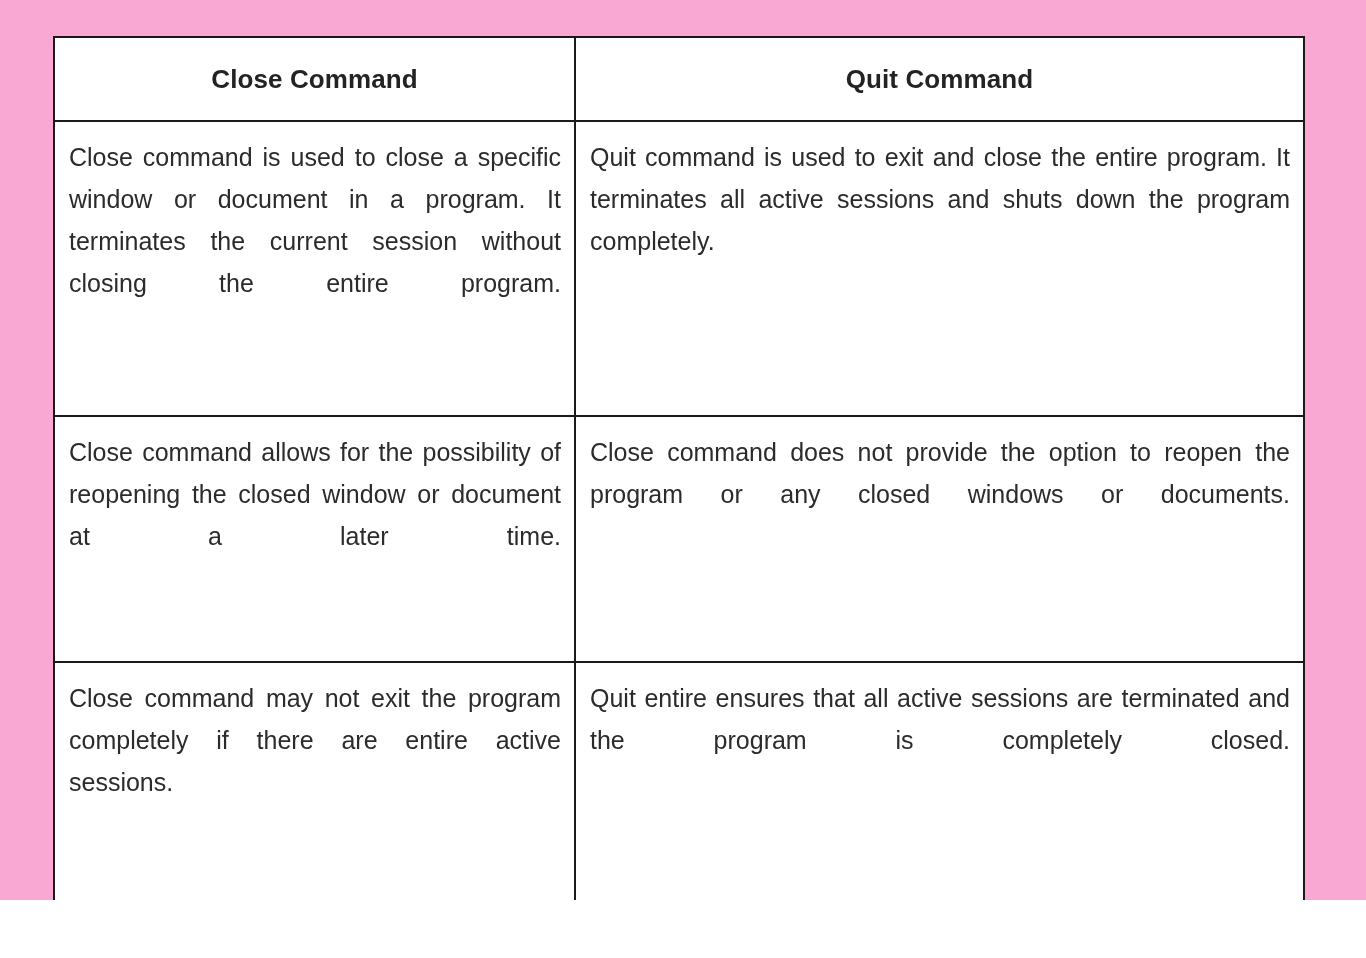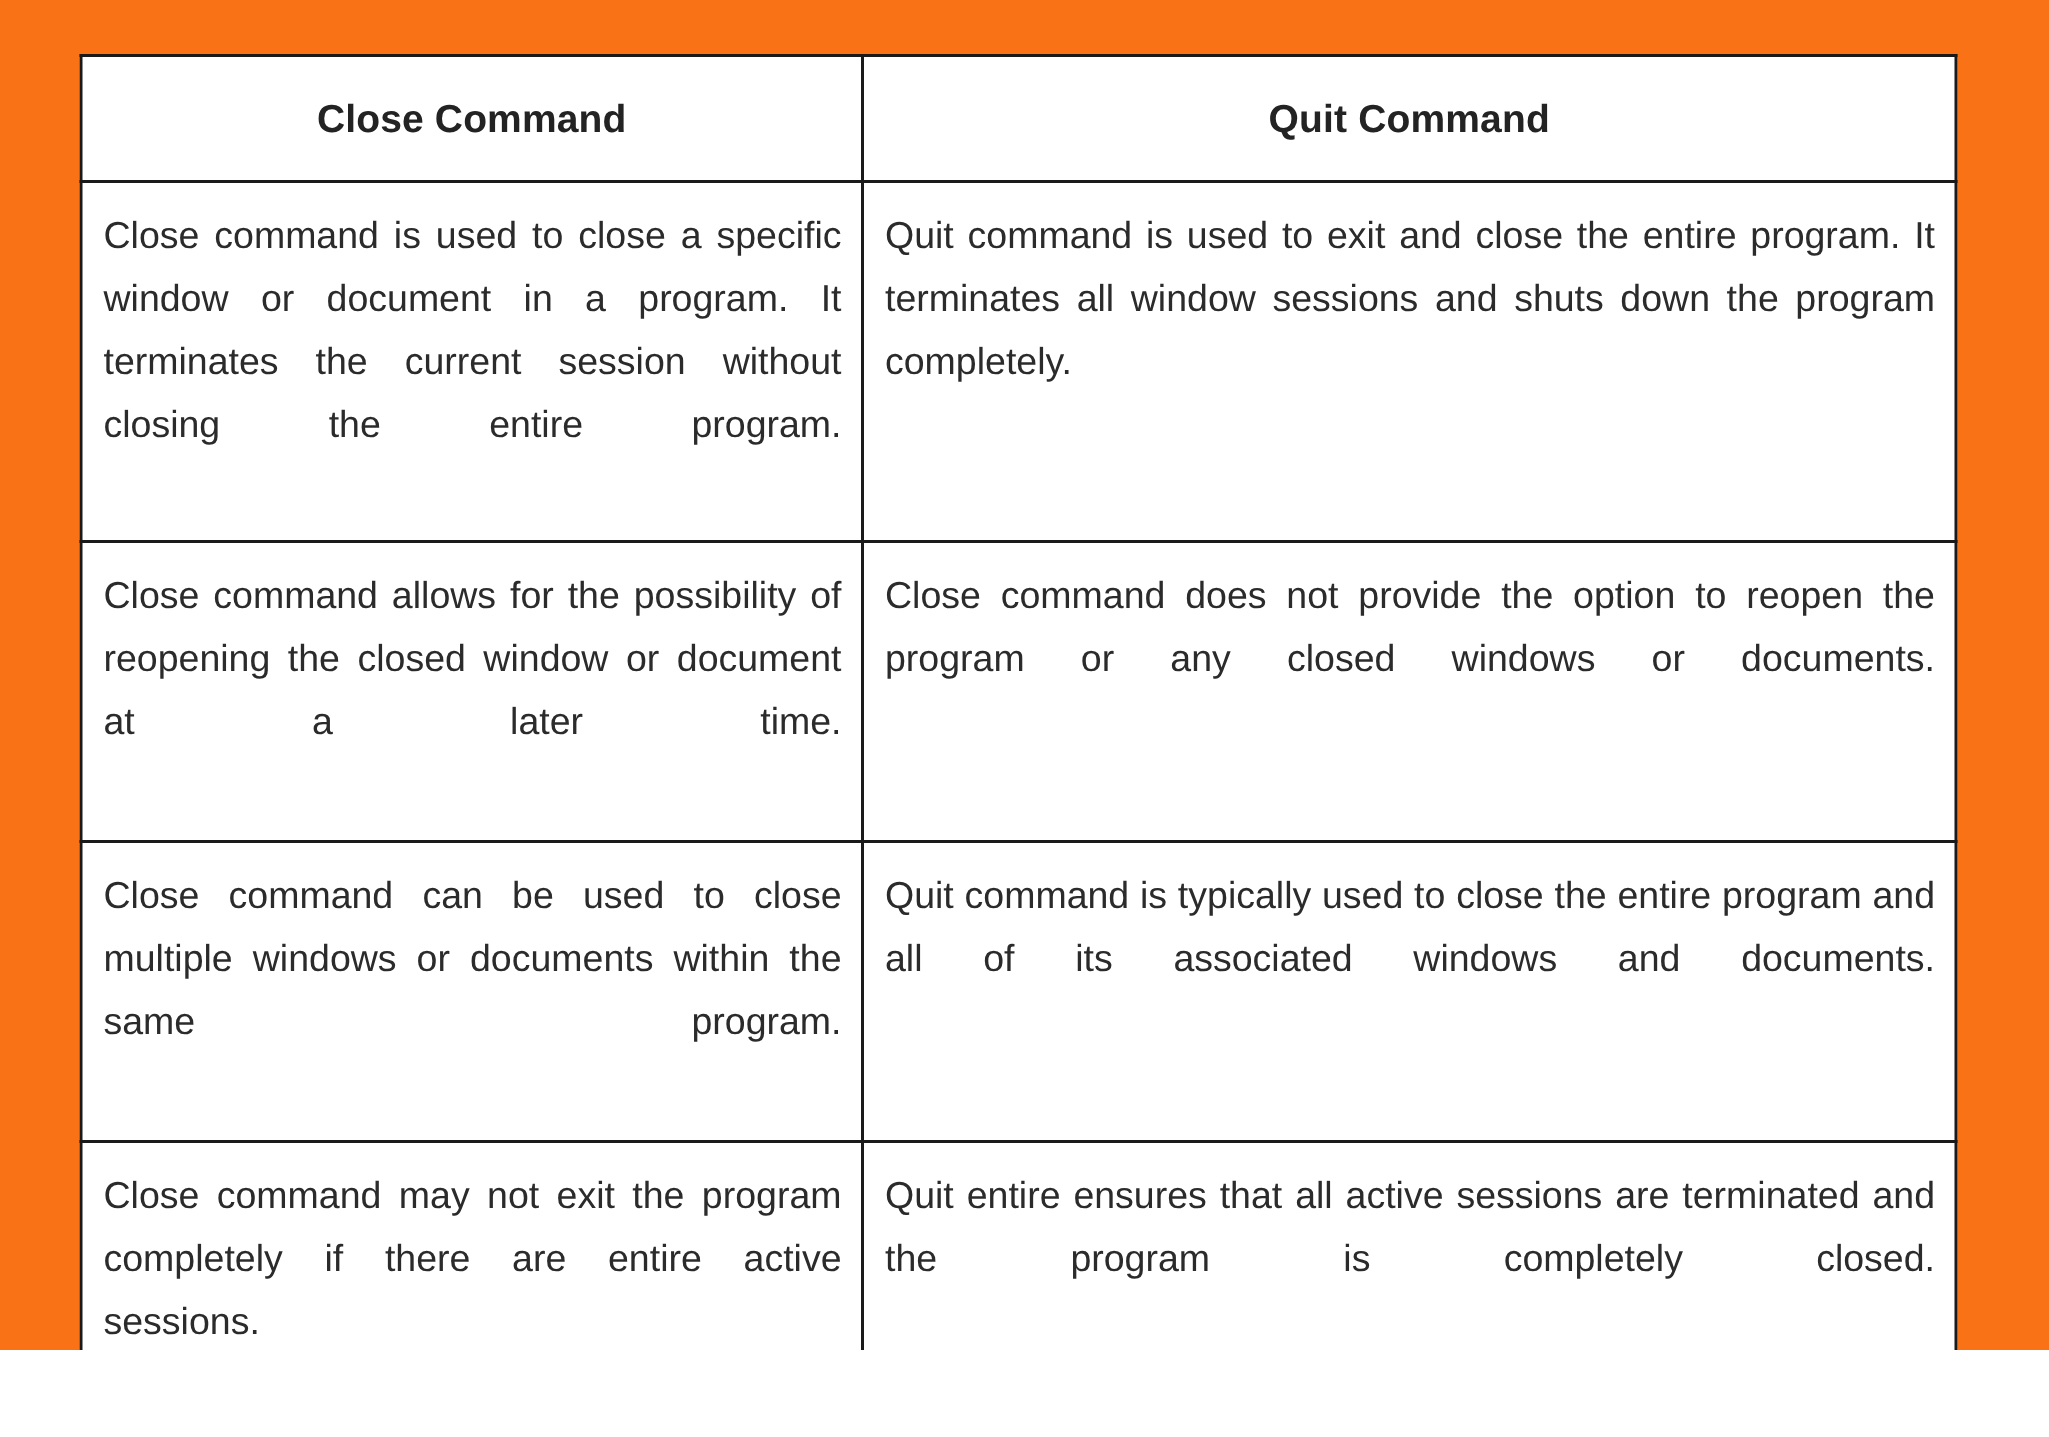--- a/index.html
+++ b/index.html
@@ -11,21 +11,21 @@
     width: 1366px;
     height: 958px;
     font-family: "Liberation Sans", sans-serif;
     -webkit-font-smoothing: antialiased;
   }
   .page {
     position: relative;
     width: 1366px;
     height: 900px;
     overflow: hidden;
-    background: #f97316;
+    background: #f9a8d4;
   }
   .table-wrap {
     position: absolute;
     left: 53px;
     top: 36px;
     width: 1250px;
     height: 871px;
   }
   table.compare {
     border-collapse: collapse;
@@ -94,37 +94,29 @@
           <th>Close Command</th>
           <th>Quit Command</th>
         </tr>
       </thead>
       <tbody>
         <tr class="r1">
           <td>
             <span class="cell-text">Close command is used to close a specific window or document in a program. It terminates the current session without closing the entire program.</span>
           </td>
           <td>
-            <span class="cell-text">Quit command is used to exit and close the entire program. It terminates all window sessions and shuts down the program completely.</span>
+            <span class="cell-text">Quit command is used to exit and close the entire program. It terminates all active sessions and shuts down the program completely.</span>
           </td>
         </tr>
         <tr class="r2">
           <td>
             <span class="cell-text">Close command allows for the possibility of reopening the closed window or document at a later time.</span>
           </td>
           <td>
             <span class="cell-text">Close command does not provide the option to reopen the program or any closed windows or documents.</span>
-          </td>
-        </tr>
-        <tr class="r3">
-          <td>
-            <span class="cell-text">Close command can be used to close multiple windows or documents within the same program.</span>
-          </td>
-          <td>
-            <span class="cell-text">Quit command is typically used to close the entire program and all of its associated windows and documents.</span>
           </td>
         </tr>
         <tr class="r4">
           <td>
             <span class="cell-text">Close command may not exit the program completely if there are entire active sessions.</span>
           </td>
           <td>
             <span class="cell-text">Quit entire ensures that all active sessions are terminated and the program is completely closed.</span>
           </td>
         </tr>

